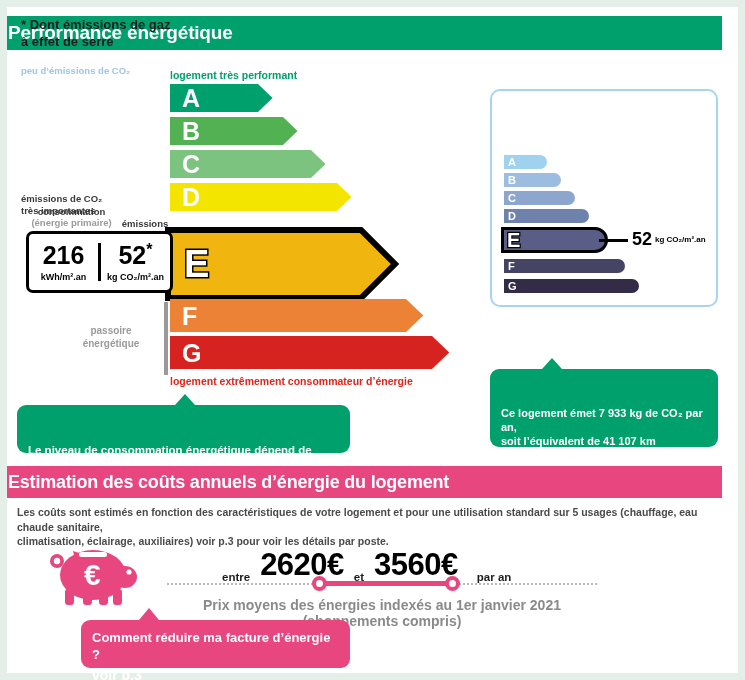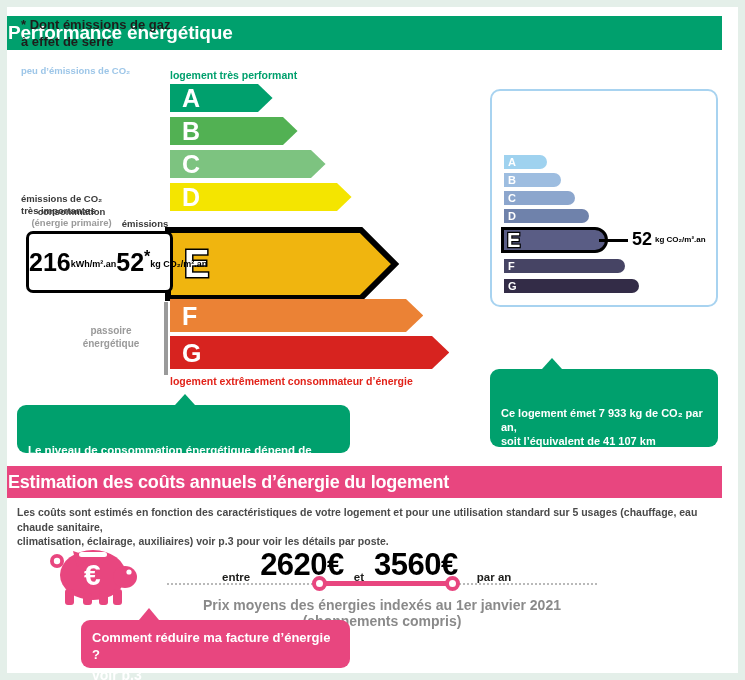--- a/index.html
+++ b/index.html
@@ -97,21 +97,21 @@
     border: 3.5px solid #000000;
     border-radius: 7px;
     background: #ffffff;
     box-sizing: border-box;
     display: flex;
     z-index: 6;
   }
   .valbox .half {
     flex: 1;
     display: flex;
-    flex-direction: row;
+    flex-direction: column;
     align-items: center;
     justify-content: center;
   }
   .valbox .sep {
     width: 3px;
     background: #000000;
     margin: 9px 0;
   }
   .valbox .big {
     font-size: 25px;

